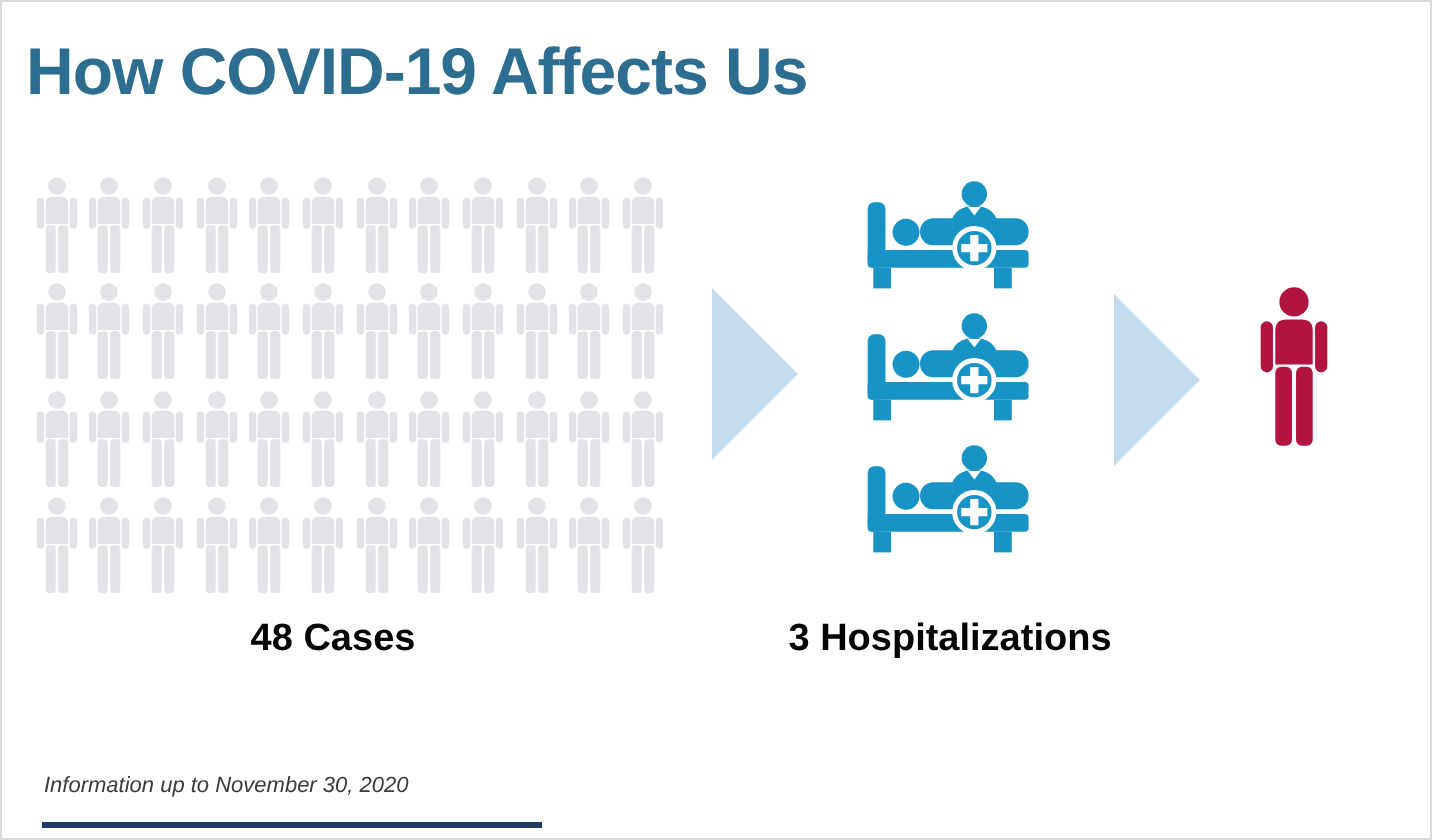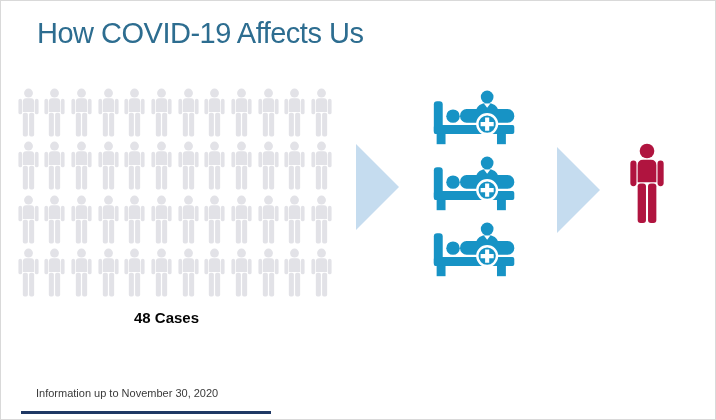--- a/index.html
+++ b/index.html
@@ -14,22 +14,22 @@
   .canvas{
     position:relative;
     width:716px;height:420px;
     background:#ffffff;
     border:1px solid #d9d9d9;
     box-sizing:border-box;
     font-family:"Liberation Sans", sans-serif;
     overflow:hidden;
   }
   .title{
-    position:absolute;left:36px;top:16px;
-    font-size:29px;font-weight:400;color:var(--title-color);
+    position:absolute;left:12px;top:16px;
+    font-size:33px;font-weight:700;color:var(--title-color);
     letter-spacing:-0.5px;white-space:nowrap;
   }
   .cases-grid{
     position:absolute;left:14px;top:87px;width:320px;height:210px;
     display:grid;
     grid-template-columns:repeat(12,1fr);
     grid-template-rows:repeat(4,1fr);
     row-gap:3px;justify-items:center;align-items:center;
   }
   .beds-group{
@@ -43,29 +43,29 @@
   .arrow{
     position:absolute;width:0;height:0;
     border-top:43px solid transparent;
     border-bottom:43px solid transparent;
     border-left:43px solid var(--arrow-color);
   }
   .arrow-1{left:355px;top:143px;}
   .arrow-2{left:556px;top:146px;}
   .stage-label{
     position:absolute;top:308px;
-    font-size:15px;font-weight:700;color:#050505;
+    font-size:19px;font-weight:700;color:#050505;
     text-align:center;white-space:nowrap;
   }
   .label-cases{left:8px;width:315px;}
   .label-hosp{left:358px;width:232px;}
   .label-death{left:600px;width:110px;}
   .footer-note{
-    position:absolute;left:35px;top:386px;
-    font-size:11px;color:#3a3a3a;
+    position:absolute;left:21px;top:386px;
+    font-size:11px;color:#3a3a3a;font-style:italic;
   }
   .footer-line{
     position:absolute;left:20px;top:410px;
     width:250px;height:3px;background:var(--line-color);
   }
 </style>
 </head>
 <body>
 
 <div class="canvas">
@@ -614,17 +614,18 @@
           <rect x="1.6" y="12" width="4.2" height="17.5" rx="2.1"></rect>
           <rect x="20.2" y="12" width="4.2" height="17.5" rx="2.1"></rect>
           <path d="M6.6 15.2 q0-3.8 3.8-3.8 h5.2 q3.8 0 3.8 3.8 v11.6 h-12.8 z"></path>
           <rect x="6.6" y="27.6" width="5.7" height="27" rx="2"></rect>
           <rect x="13.7" y="27.6" width="5.7" height="27" rx="2"></rect>
         </g>
       </svg>
     </div>
 
   <div class="stage-label label-cases">48 Cases</div>
+  <div class="stage-label label-hosp">3 Hospitalizations</div>
 
   <div class="footer-note">Information up to November 30, 2020</div>
   <div class="footer-line"></div>
 
 </div>
 
 </body></html>

